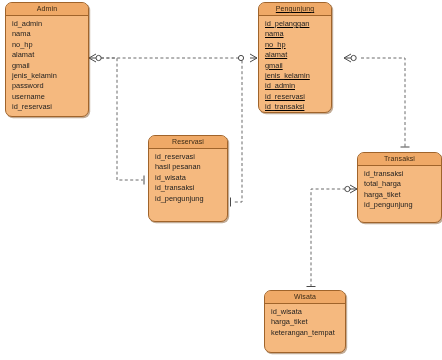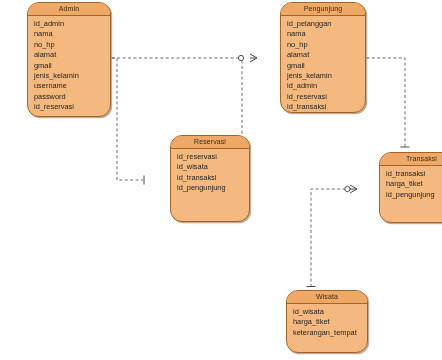--- a/index.html
+++ b/index.html
@@ -11,24 +11,23 @@
     position:relative;
   }
   #canvas{position:absolute;inset:0;width:442px;height:360px;}
   #links{position:absolute;left:0;top:0;width:442px;height:360px;pointer-events:none;}
 
   .entity{
     position:absolute;
     box-sizing:border-box;
     background:#f5b97f;
     border:1px solid #a0642b;
-    border-radius:12px;
+    border-radius:7px;
     box-shadow:1.2px 1.2px 0 rgba(120,70,25,.45);
     overflow:hidden;
-    margin-left:22px;
   }
   .entity .hdr{
     height:12px;
     line-height:12px;
     background:#efa967;
     border-bottom:1px solid #a0642b;
     text-align:center;
     font-size:7px;
     color:#3a2a16;
     letter-spacing:.1px;
@@ -39,21 +38,21 @@
   }
   .entity .attr{
     font-size:7.4px;
     line-height:10.4px;
     color:#1d1d1d;
     white-space:nowrap;
   }
 
   
   #ent-admin      {left:5px;  top:2px;   width:84px;  height:115px;}
-  #ent-pengunjung {left:258px;top:2px;   width:86px;  height:111px;}
+  #ent-pengunjung {left:258px;top:2px;   width:74px;  height:111px;text-decoration:underline;}
   #ent-reservasi  {left:148px;top:135px; width:80px;  height:87px;}
   #ent-transaksi  {left:357px;top:152px; width:85px;  height:71px;}
   #ent-wisata     {left:264px;top:290px; width:82px;  height:63px;}
 </style>
 </head>
 <body>
 
 <div id="canvas">
 
   <svg id="links" viewBox="0 0 442 360" width="442" height="360" xmlns="http://www.w3.org/2000/svg">
@@ -112,22 +111,22 @@
 
   <div class="entity" id="ent-admin">
     <div class="hdr">Admin</div>
     <div class="attrs">
       <div class="attr">id_admin</div>
       <div class="attr">nama</div>
       <div class="attr">no_hp</div>
       <div class="attr">alamat</div>
       <div class="attr">gmail</div>
       <div class="attr">jenis_kelamin</div>
+      <div class="attr">password</div>
       <div class="attr">username</div>
-      <div class="attr">password</div>
       <div class="attr">id_reservasi</div>
     </div>
   </div>
 
   <div class="entity" id="ent-pengunjung">
     <div class="hdr">Pengunjung</div>
     <div class="attrs">
       <div class="attr">id_pelanggan</div>
       <div class="attr">nama</div>
       <div class="attr">no_hp</div>
@@ -137,30 +136,32 @@
       <div class="attr">id_admin</div>
       <div class="attr">id_reservasi</div>
       <div class="attr">id_transaksi</div>
     </div>
   </div>
 
   <div class="entity" id="ent-reservasi">
     <div class="hdr">Reservasi</div>
     <div class="attrs">
       <div class="attr">id_reservasi</div>
+      <div class="attr">hasil pesanan</div>
       <div class="attr">id_wisata</div>
       <div class="attr">id_transaksi</div>
       <div class="attr">id_pengunjung</div>
     </div>
   </div>
 
   <div class="entity" id="ent-transaksi">
     <div class="hdr">Transaksi</div>
     <div class="attrs">
       <div class="attr">id_transaksi</div>
+      <div class="attr">total_harga</div>
       <div class="attr">harga_tiket</div>
       <div class="attr">id_pengunjung</div>
     </div>
   </div>
 
   <div class="entity" id="ent-wisata">
     <div class="hdr">Wisata</div>
     <div class="attrs">
       <div class="attr">id_wisata</div>
       <div class="attr">harga_tiket</div>

